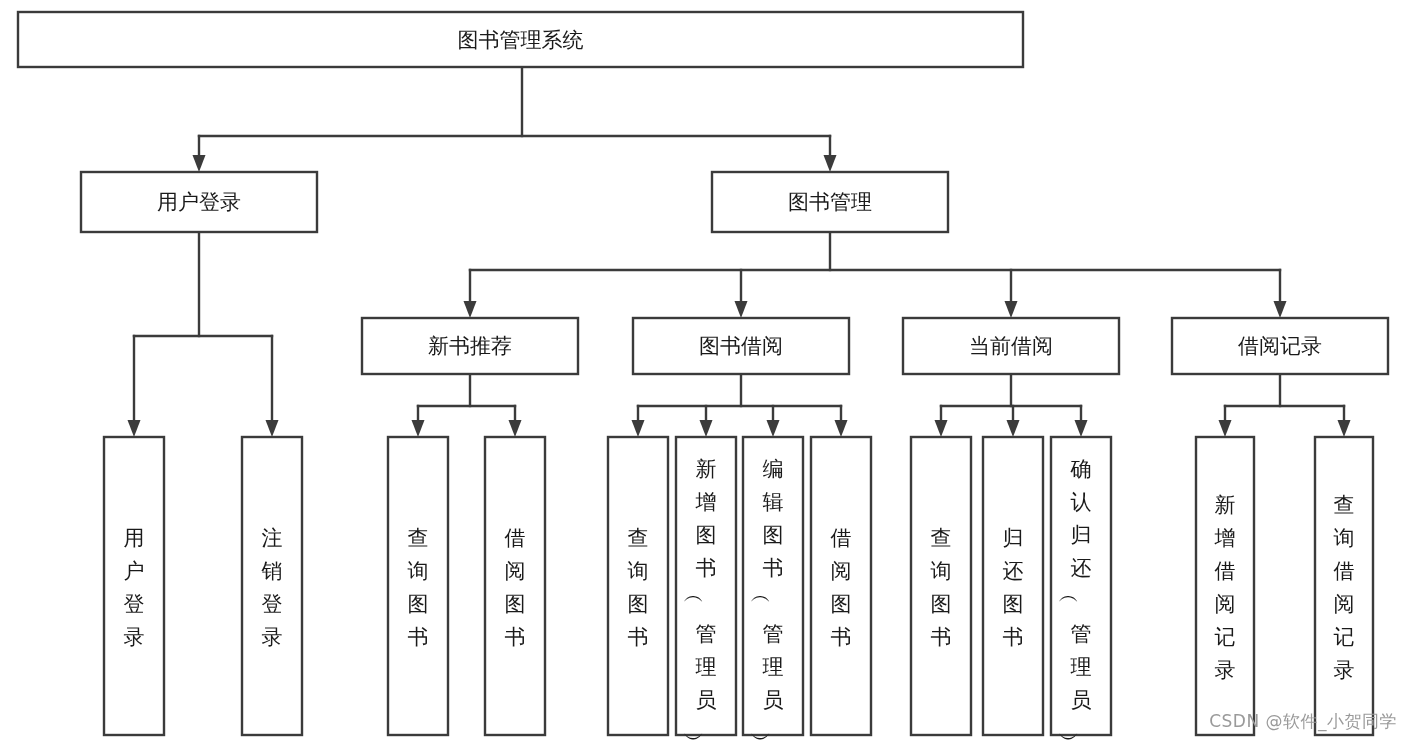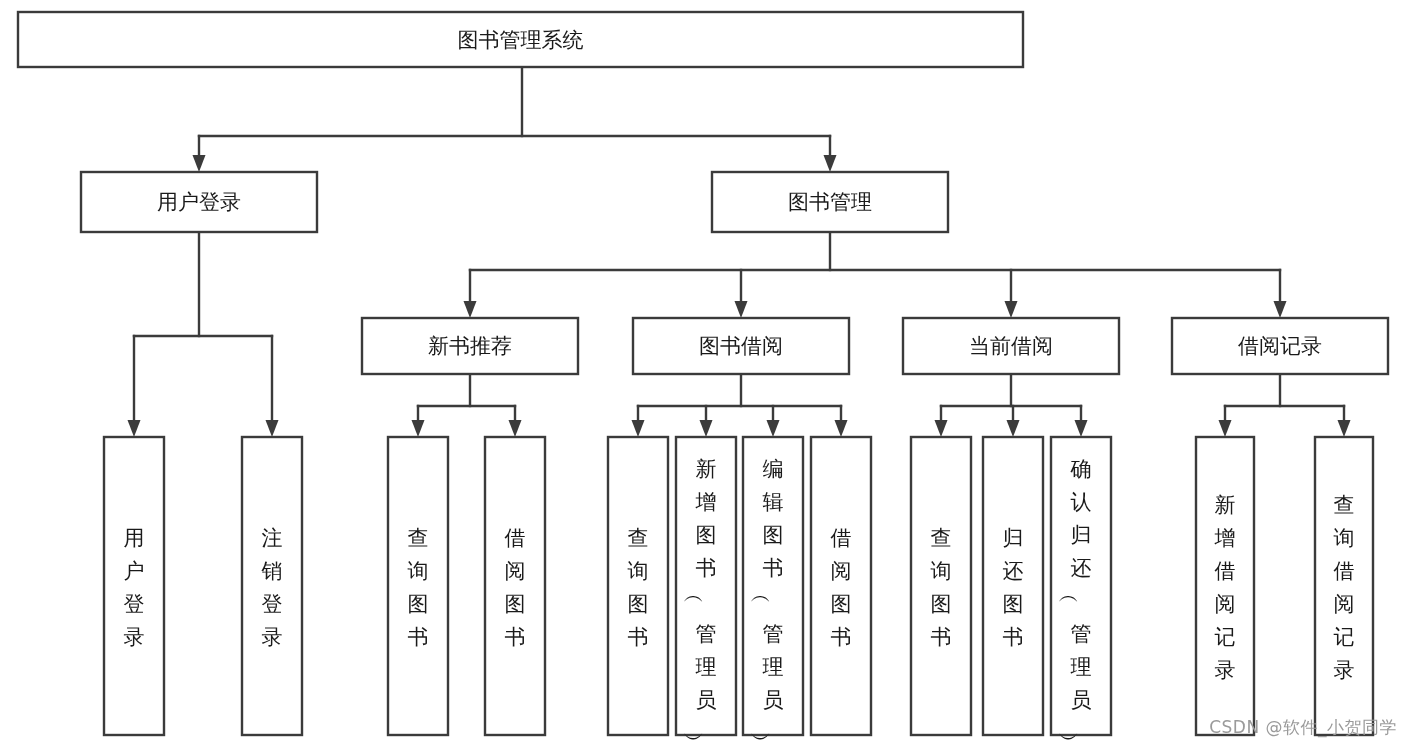--- a/index.html
+++ b/index.html
@@ -53,21 +53,21 @@
   
   .node-label-v {
     fill: #1a1a1a;
     font-family: "DejaVu Sans", "Liberation Sans", sans-serif;
     font-size: 21px;
     text-anchor: middle;
   }
   .watermark {
     position: absolute;
     right: 8px;
-    bottom: 8px;
+    bottom: 14px;
     font-family: "DejaVu Sans", "Liberation Sans", sans-serif;
     font-size: 17px;
     color: #9a9a9a;
     letter-spacing: 0.5px;
     white-space: nowrap;
     user-select: none;
   }
 </style>
 </head>
 <body>

